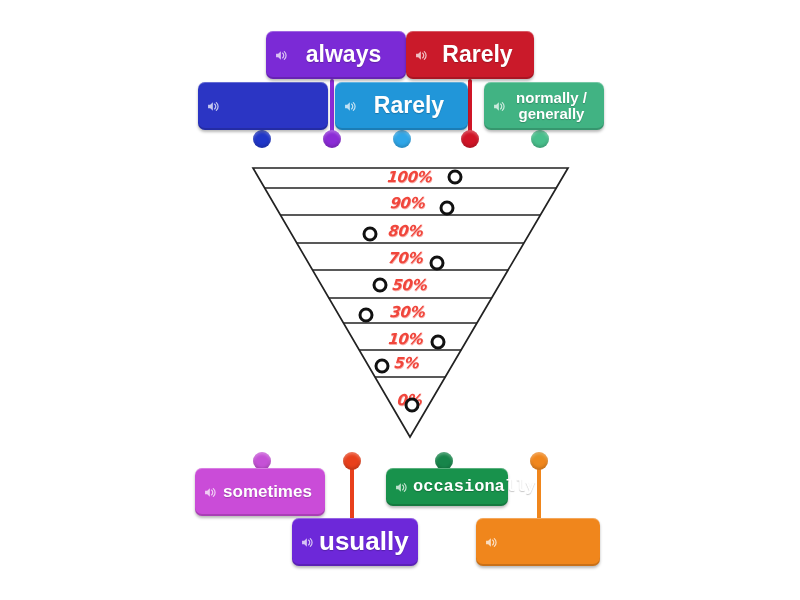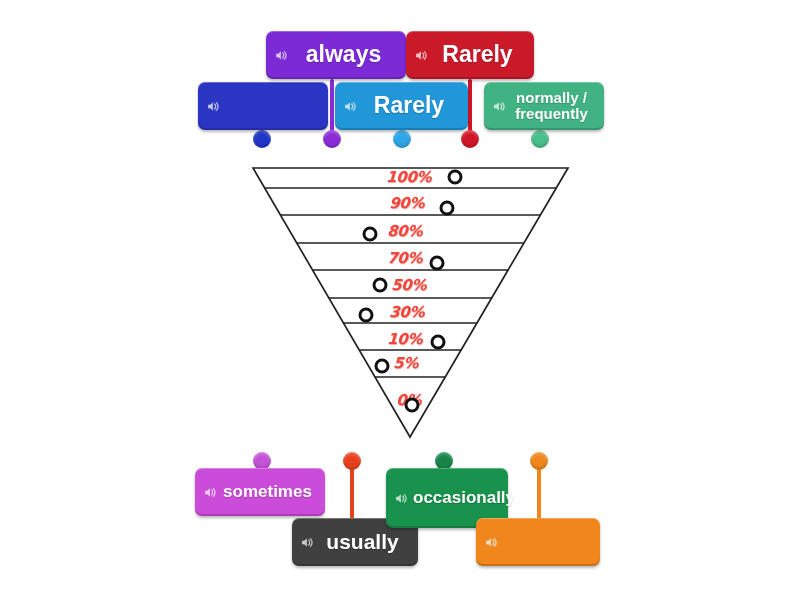--- a/index.html
+++ b/index.html
@@ -230,39 +230,39 @@
         </svg>
         <span class="chip-label">Rarely</span>
       </div>
       <div class="chip" style="left: 484px; top: 82px; width: 120px; height: 48px; background: rgb(65, 179, 131); font-size: 15px;">
         <svg class="spk" viewBox="0 0 16 16">
           <path d="M2.2 6.1h2.3L7.3 3.5v9L4.5 9.9H2.2z" fill="#ffffff"></path>
           <path d="M9.1 5.4a3.3 3.3 0 0 1 0 5.2" stroke="#ffffff" stroke-width="1.3" fill="none" stroke-linecap="round"></path>
           <path d="M11.0 3.9a5.4 5.4 0 0 1 0 8.2" stroke="#ffffff" stroke-width="1.3" fill="none" stroke-linecap="round"></path>
         </svg>
         <span class="chip-label">normally /
-frequently</span>
+generally</span>
       </div>
       <div class="chip" style="left: 195px; top: 468px; width: 130px; height: 48px; background: rgb(202, 76, 216); font-size: 17px;">
         <svg class="spk" viewBox="0 0 16 16">
           <path d="M2.2 6.1h2.3L7.3 3.5v9L4.5 9.9H2.2z" fill="#ffffff"></path>
           <path d="M9.1 5.4a3.3 3.3 0 0 1 0 5.2" stroke="#ffffff" stroke-width="1.3" fill="none" stroke-linecap="round"></path>
           <path d="M11.0 3.9a5.4 5.4 0 0 1 0 8.2" stroke="#ffffff" stroke-width="1.3" fill="none" stroke-linecap="round"></path>
         </svg>
         <span class="chip-label">sometimes</span>
       </div>
-      <div class="chip" style="left: 292px; top: 518px; width: 126px; height: 48px; background: #404040; font-size: 21px;">
+      <div class="chip" style="left: 292px; top: 518px; width: 126px; height: 48px; background: #6d28d9; font-size: 26px;">
         <svg class="spk" viewBox="0 0 16 16">
           <path d="M2.2 6.1h2.3L7.3 3.5v9L4.5 9.9H2.2z" fill="#ffffff"></path>
           <path d="M9.1 5.4a3.3 3.3 0 0 1 0 5.2" stroke="#ffffff" stroke-width="1.3" fill="none" stroke-linecap="round"></path>
           <path d="M11.0 3.9a5.4 5.4 0 0 1 0 8.2" stroke="#ffffff" stroke-width="1.3" fill="none" stroke-linecap="round"></path>
         </svg>
         <span class="chip-label">usually</span>
       </div>
-      <div class="chip" style="left: 386px; top: 468px; width: 122px; height: 60px; background: rgb(24, 146, 76); font-size: 17px;">
+      <div class="chip" style="left: 386px; top: 468px; width: 122px; height: 38px; background: rgb(24, 146, 76); font-size: 17px; font-family: Liberation Mono, monospace;">
         <svg class="spk" viewBox="0 0 16 16">
           <path d="M2.2 6.1h2.3L7.3 3.5v9L4.5 9.9H2.2z" fill="#ffffff"></path>
           <path d="M9.1 5.4a3.3 3.3 0 0 1 0 5.2" stroke="#ffffff" stroke-width="1.3" fill="none" stroke-linecap="round"></path>
           <path d="M11.0 3.9a5.4 5.4 0 0 1 0 8.2" stroke="#ffffff" stroke-width="1.3" fill="none" stroke-linecap="round"></path>
         </svg>
         <span class="chip-label">occasionally</span>
       </div>
       <div class="chip" style="left: 476px; top: 518px; width: 124px; height: 48px; background: rgb(240, 134, 28); font-size: 23px;">
         <svg class="spk" viewBox="0 0 16 16">
           <path d="M2.2 6.1h2.3L7.3 3.5v9L4.5 9.9H2.2z" fill="#ffffff"></path>

